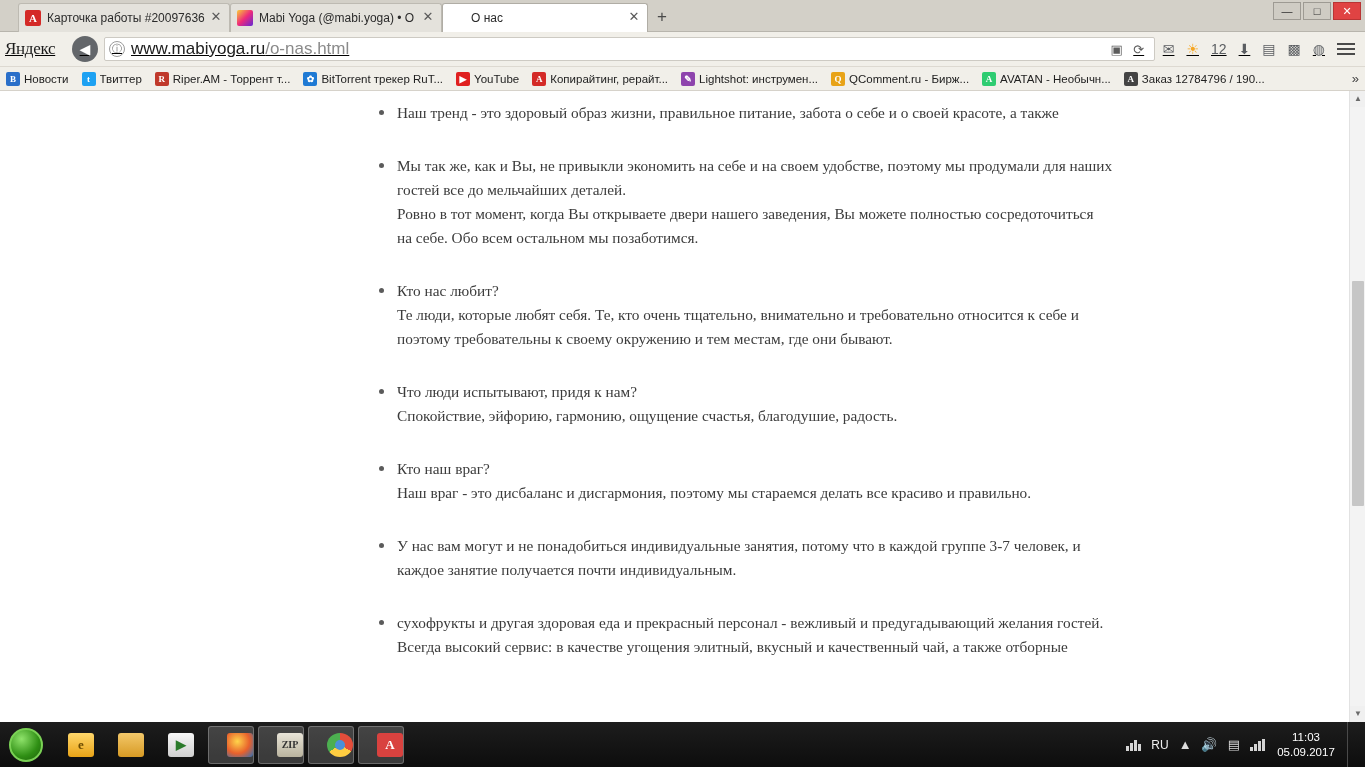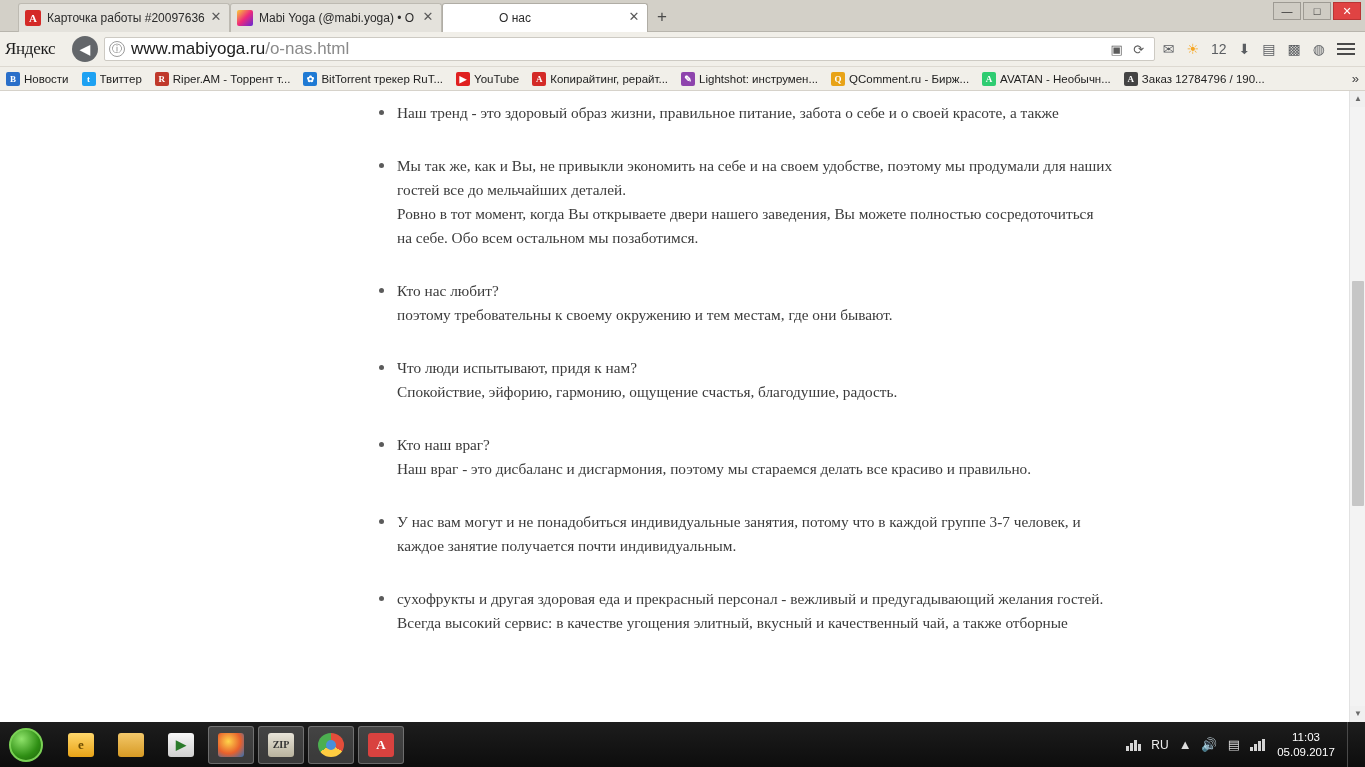--- a/index.html
+++ b/index.html
@@ -20,21 +20,21 @@
   .tab {
     position: absolute; top: 3px; height: 29px;
     background: #e4e2dc;
     border: 1px solid #bdbab2;
     border-bottom: none;
     border-radius: 3px 3px 0 0;
     display: flex; align-items: center;
     padding: 0 6px;
     overflow: hidden;
   }
-  .tab.active { background: #ffffff; border-color: #b0ada5; gap: 28px; }
+  .tab.active { background: #ffffff; border-color: #b0ada5; }
   .tab-fav {
     width: 16px; height: 16px; flex: 0 0 16px;
     margin-right: 6px; border-radius: 2px;
     display: flex; align-items: center; justify-content: center;
     font-size: 11px; font-weight: bold; color: #fff;
     font-family: "Liberation Serif", serif;
   }
   .fav-yandex { background: #d42a27; }
   .fav-insta { background: linear-gradient(135deg,#f9ce34,#ee2a7b,#6228d7); }
   .fav-page  { background: transparent; }
@@ -60,21 +60,21 @@
     background: #cfccc4; color: #2c2c2c;
     font-size: 11px; line-height: 16px; text-align: center;
   }
   .wc.close { background: #e04343; color: #fff; border-color: #b93434; }
 
   
   .navbar {
     position: absolute; top: 32px; left: 0; width: 1365px; height: 35px;
     background: #f1efe9;
     border-bottom: 1px solid #ddd9d1;
-    display: flex; align-items: center;
+    display: flex; align-items: center; text-decoration: underline;
   }
   .ybrand {
     width: 70px; margin-left: 2px; font-family: "Liberation Serif", serif;
     font-size: 17px; color: #1a1a1a; letter-spacing: -0.3px; text-align: left;
     padding-left: 3px;
   }
   .navbtn {
     width: 26px; height: 26px; border-radius: 50%;
     display: flex; align-items: center; justify-content: center;
     font-size: 14px; color: #fff; background: #63666a; margin-right: 6px;
@@ -172,21 +172,21 @@
   .orb {
     width: 34px; height: 34px; border-radius: 50%;
     background: radial-gradient(circle at 35% 30%, #8fe36b, #2f8f14 60%, #1d5d0b);
     border: 2px solid #7ad155;
   }
   .tb-items { display: flex; align-items: center; gap: 4px; margin-left: 6px; }
   .tb-item {
     width: 46px; height: 38px; display: flex; align-items: center; justify-content: center;
     border-radius: 3px;
   }
-  .tb-item.active { background: rgba(255,255,255,0.18); border: 1px solid rgba(255,255,255,0.25); }
+  .tb-item.active { background: rgba(255,255,255,0.18); border: 1px solid rgba(255,255,255,0.25); justify-content: flex-end; }
   .ic-sq { width: 26px; height: 24px; border-radius: 3px; display: flex; align-items: center;
            justify-content: center; font-size: 13px; font-weight: bold; color: #fff;
            font-family: "Liberation Serif", serif; }
   .ic-explorer { background: linear-gradient(180deg,#ffd76b,#e8a317); color:#6a4a00; }
   .ic-folder { background: linear-gradient(180deg,#f3c86a,#d79a24); }
   .ic-media { background: linear-gradient(180deg,#f7f7f7,#cfcfcf); color:#2a7a2a; }
   .ic-ff { background: radial-gradient(circle at 40% 35%, #ffd54a, #e8612c 55%, #2f6fb5); }
   .ic-zip { background: linear-gradient(180deg,#e8e4d8,#b9b39e); color:#333; font-size:10px; }
   .ic-chrome { background: conic-gradient(#e44d3a 0 33%, #ffcd41 0 66%, #4caf50 0 100%);
                border-radius: 50%; }
@@ -307,20 +307,21 @@
         <span class="ln">Наш тренд - это здоровый образ жизни, правильное питание, забота о себе и о своей красоте, а также</span>
       </li>
       <li>
         <span class="ln">Мы так же, как и Вы, не привыкли экономить на себе и на своем удобстве, поэтому мы продумали для наших</span>
         <span class="ln">гостей все до мельчайших деталей.</span>
         <span class="ln">Ровно в тот момент, когда Вы открываете двери нашего заведения, Вы можете полностью сосредоточиться</span>
         <span class="ln">на себе. Обо всем остальном мы позаботимся.</span>
       </li>
       <li>
         <span class="ln">Кто нас любит?</span>
+        <span class="ln">Те люди, которые любят себя. Те, кто очень тщательно, внимательно и требовательно относится к себе и</span>
         <span class="ln">поэтому требовательны к своему окружению и тем местам, где они бывают.</span>
       </li>
       <li>
         <span class="ln">Что люди испытывают, придя к нам?</span>
         <span class="ln">Спокойствие, эйфорию, гармонию, ощущение счастья, благодушие, радость.</span>
       </li>
       <li>
         <span class="ln">Кто наш враг?</span>
         <span class="ln">Наш враг - это дисбаланс и дисгармония, поэтому мы стараемся делать все красиво и правильно.</span>
       </li>

